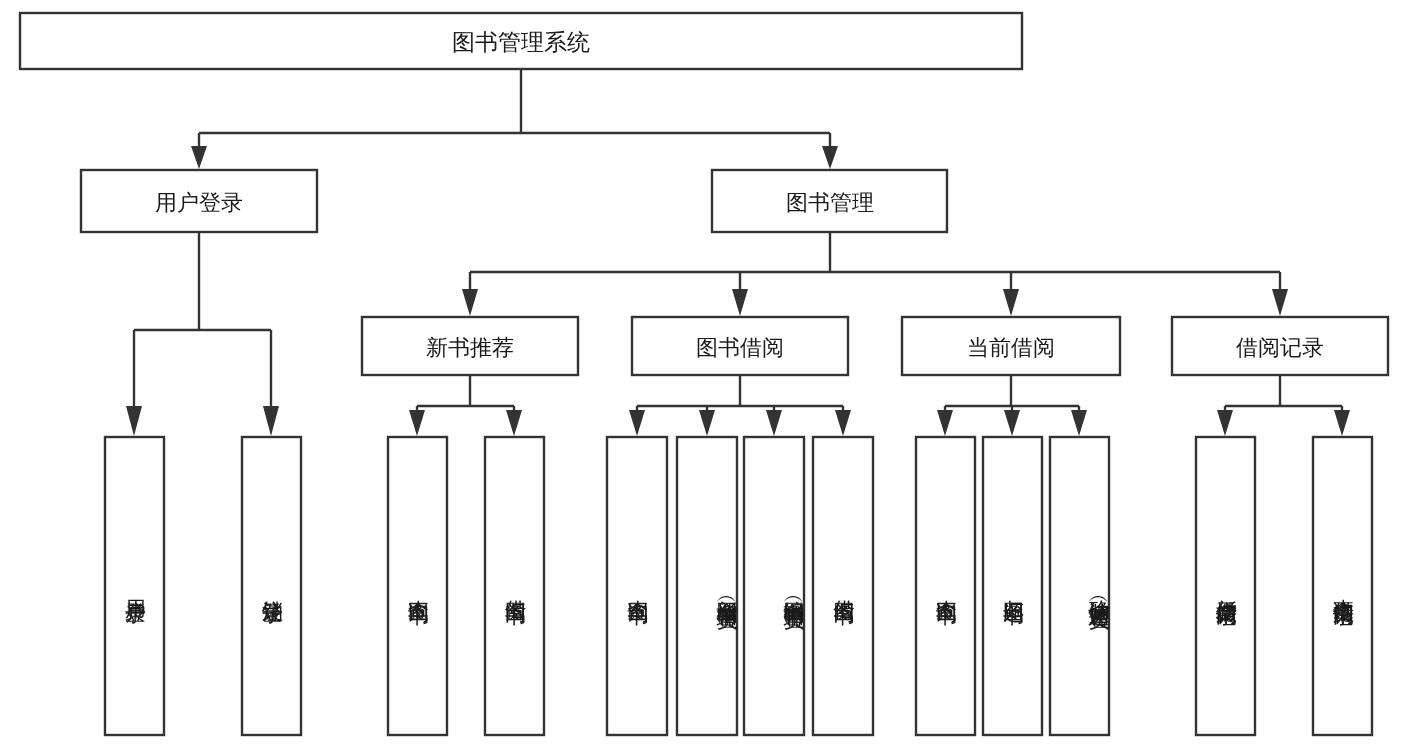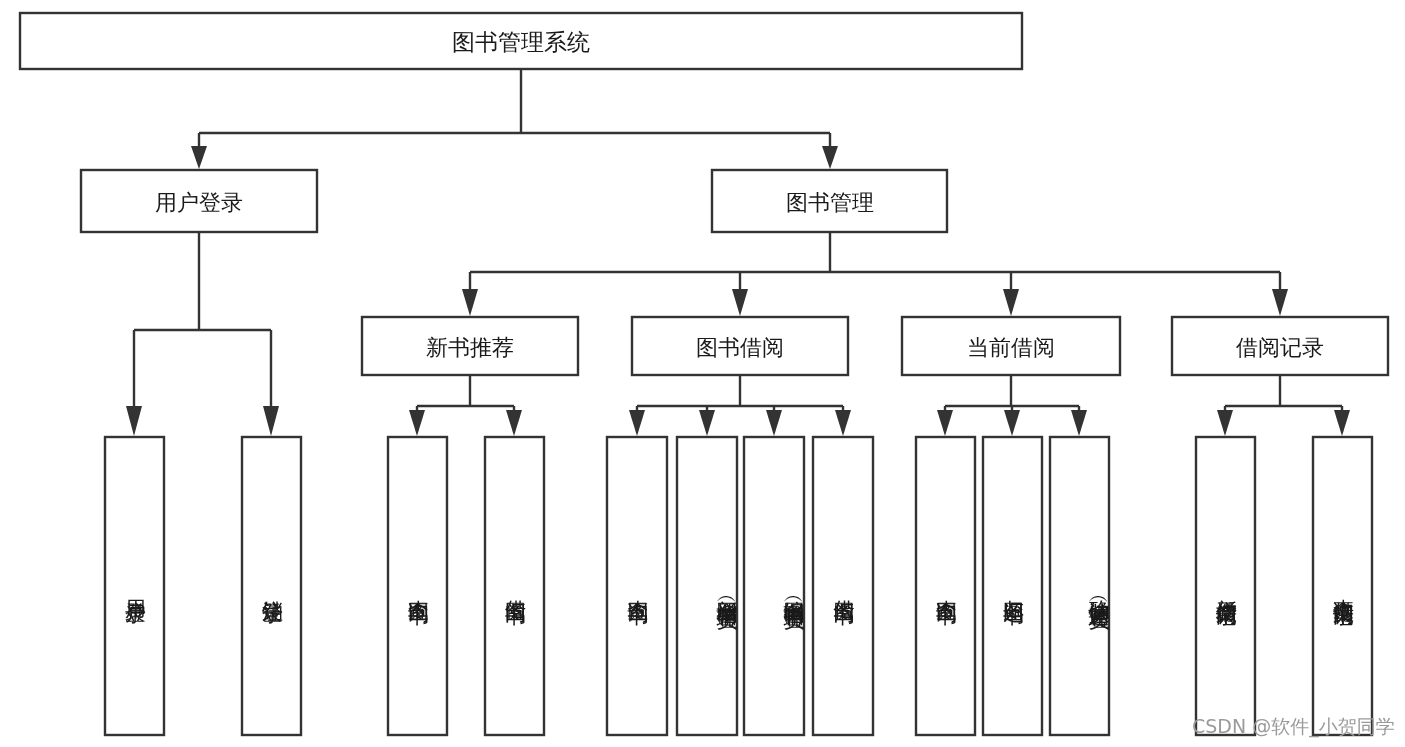--- a/index.html
+++ b/index.html
@@ -201,15 +201,14 @@
   <div class="vlabel" style="left:607px; top:437px; width:60px; height:298px;">查询图书</div>
   <div class="vlabel" style="left:677px; top:444px; width:60px; height:291px; align-items:flex-start;">新增图书（管理员）</div>
   <div class="vlabel" style="left:744px; top:444px; width:60px; height:291px; align-items:flex-start;">编辑图书（管理员）</div>
   <div class="vlabel" style="left:813px; top:437px; width:60px; height:298px;">借阅图书</div>
   <div class="vlabel" style="left:916px; top:437px; width:59px; height:298px;">查询图书</div>
   <div class="vlabel" style="left:983px; top:437px; width:59px; height:298px;">归还图书</div>
   <div class="vlabel" style="left:1050px; top:444px; width:59px; height:291px; align-items:flex-start;">确认归还（管理员）</div>
   <div class="vlabel" style="left:1196px; top:437px; width:59px; height:298px;">新增借阅记录</div>
   <div class="vlabel" style="left:1313px; top:437px; width:59px; height:298px;">查询借阅记录</div>
 
-  <div class="watermark" style="left:1192px; top:714px;">CSDN @软件_小贺同学</div>
 
 </div>
 
 </body></html>

